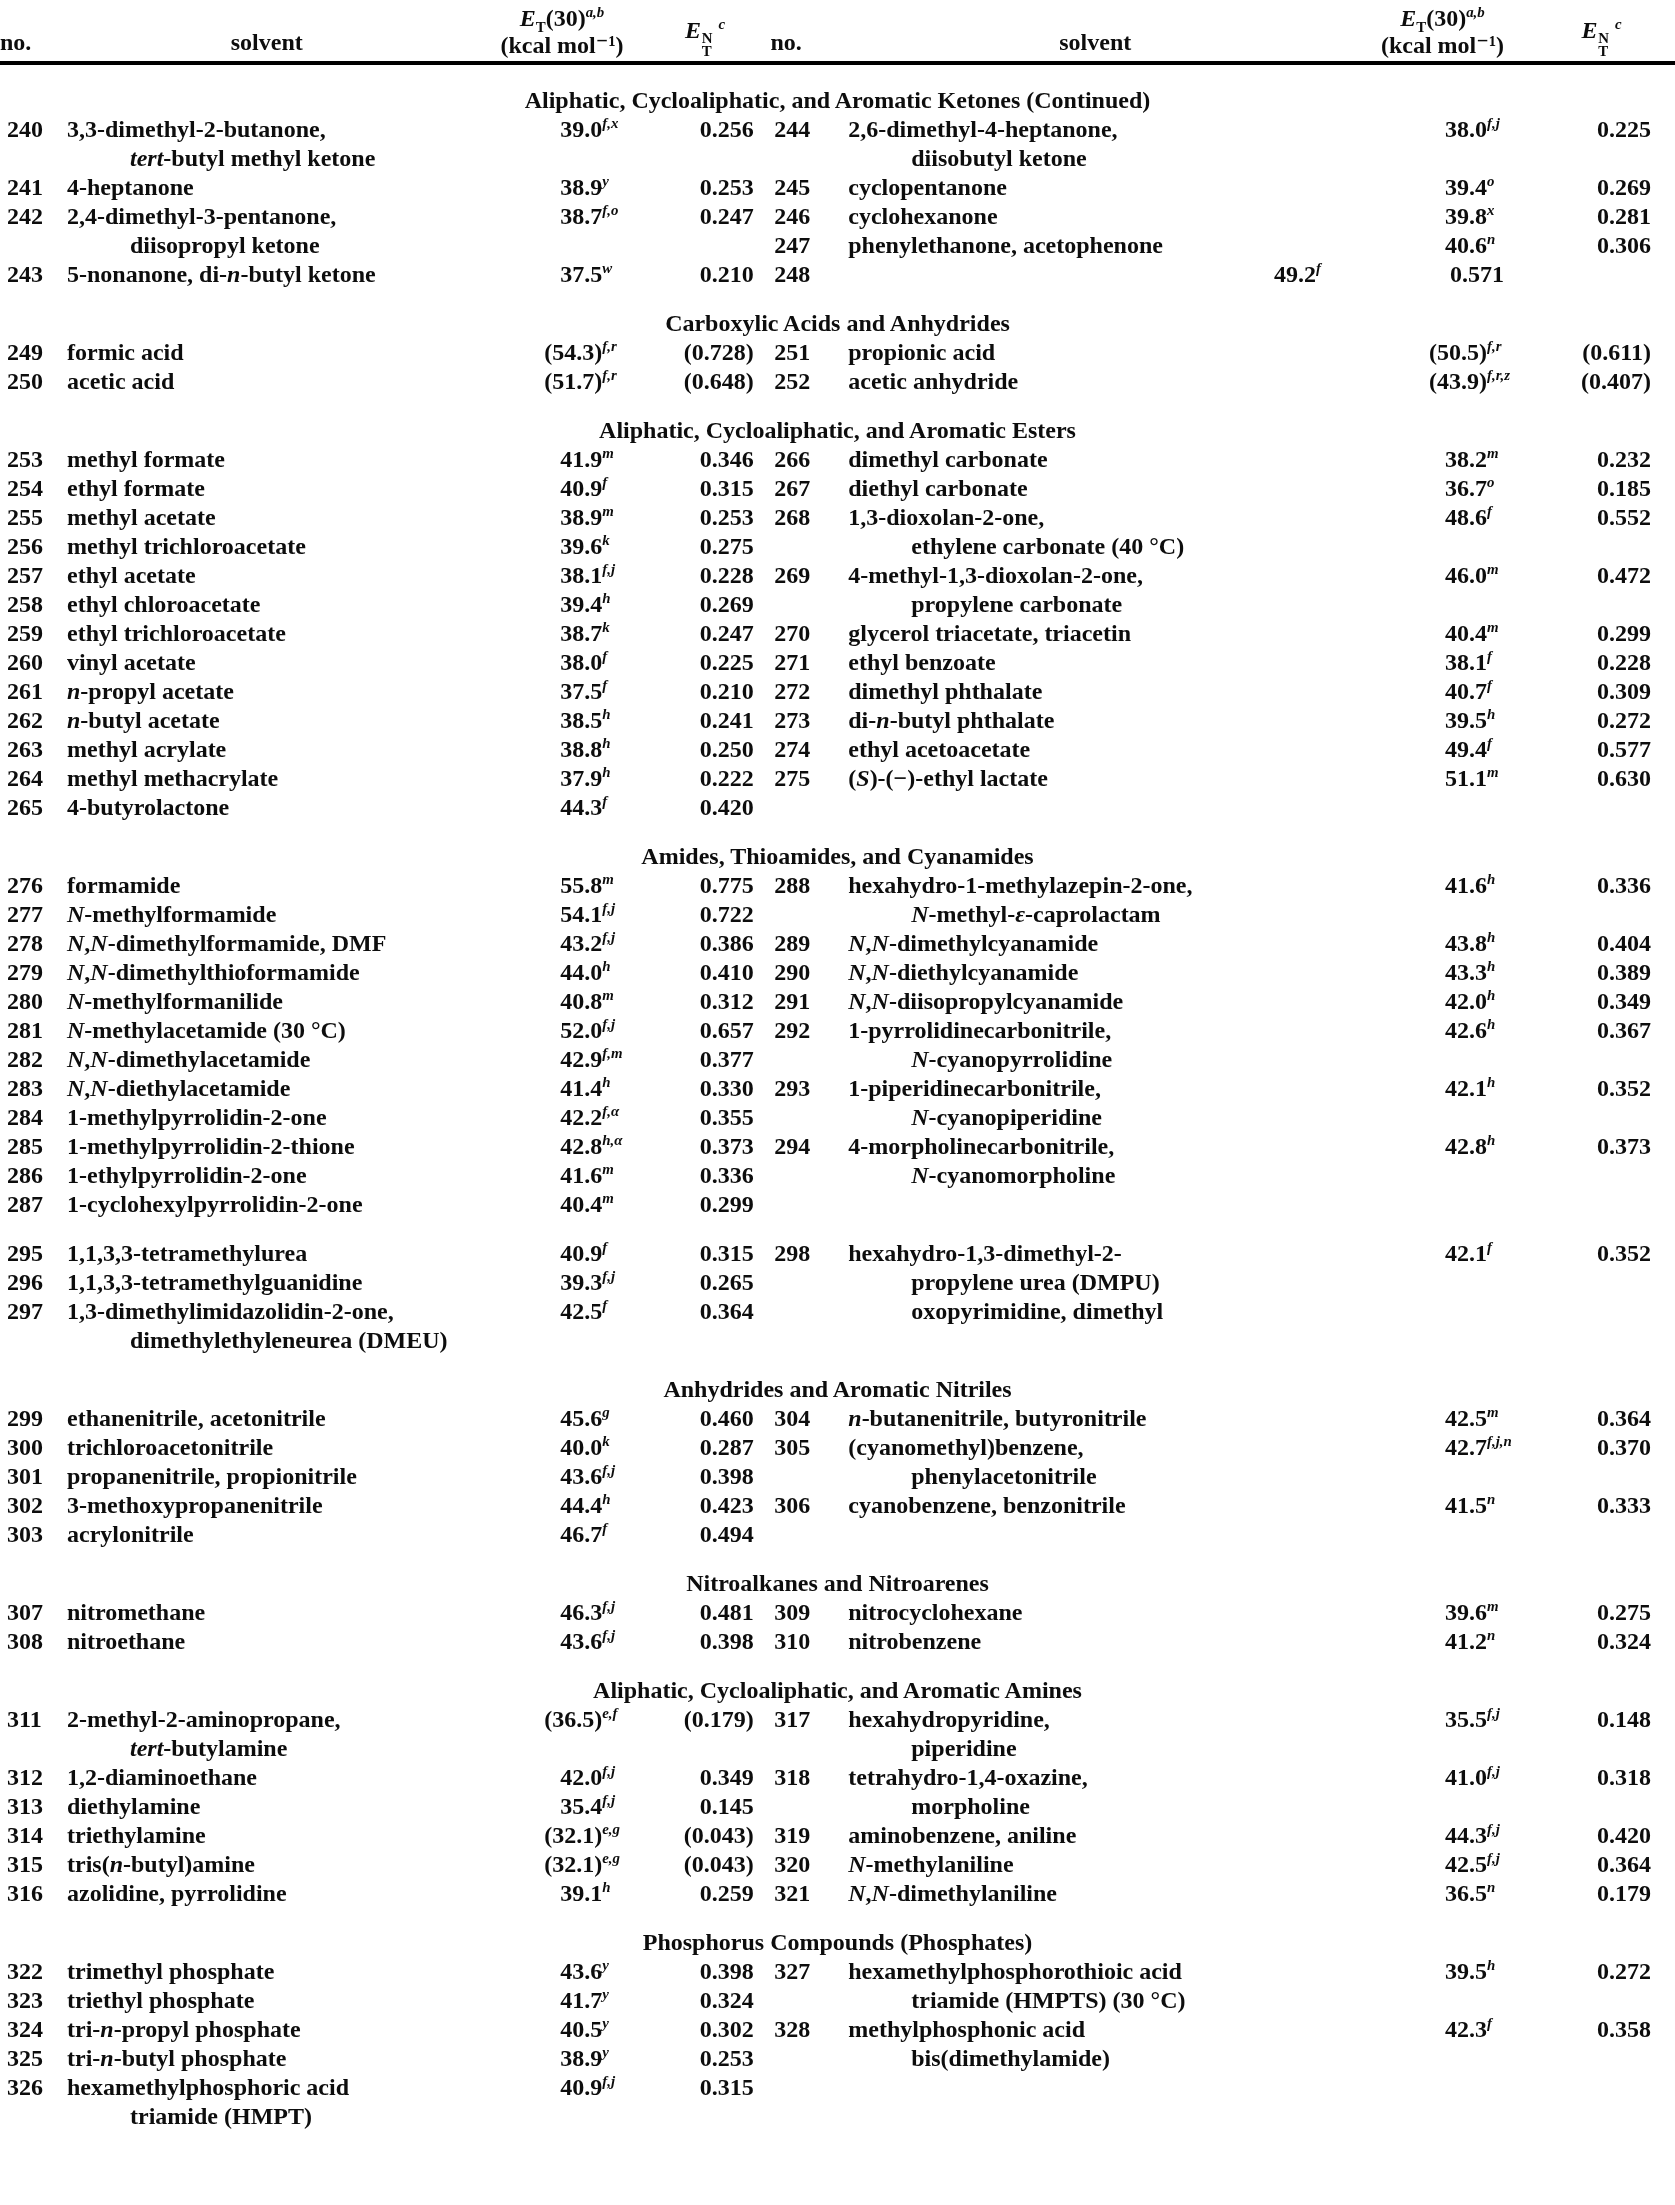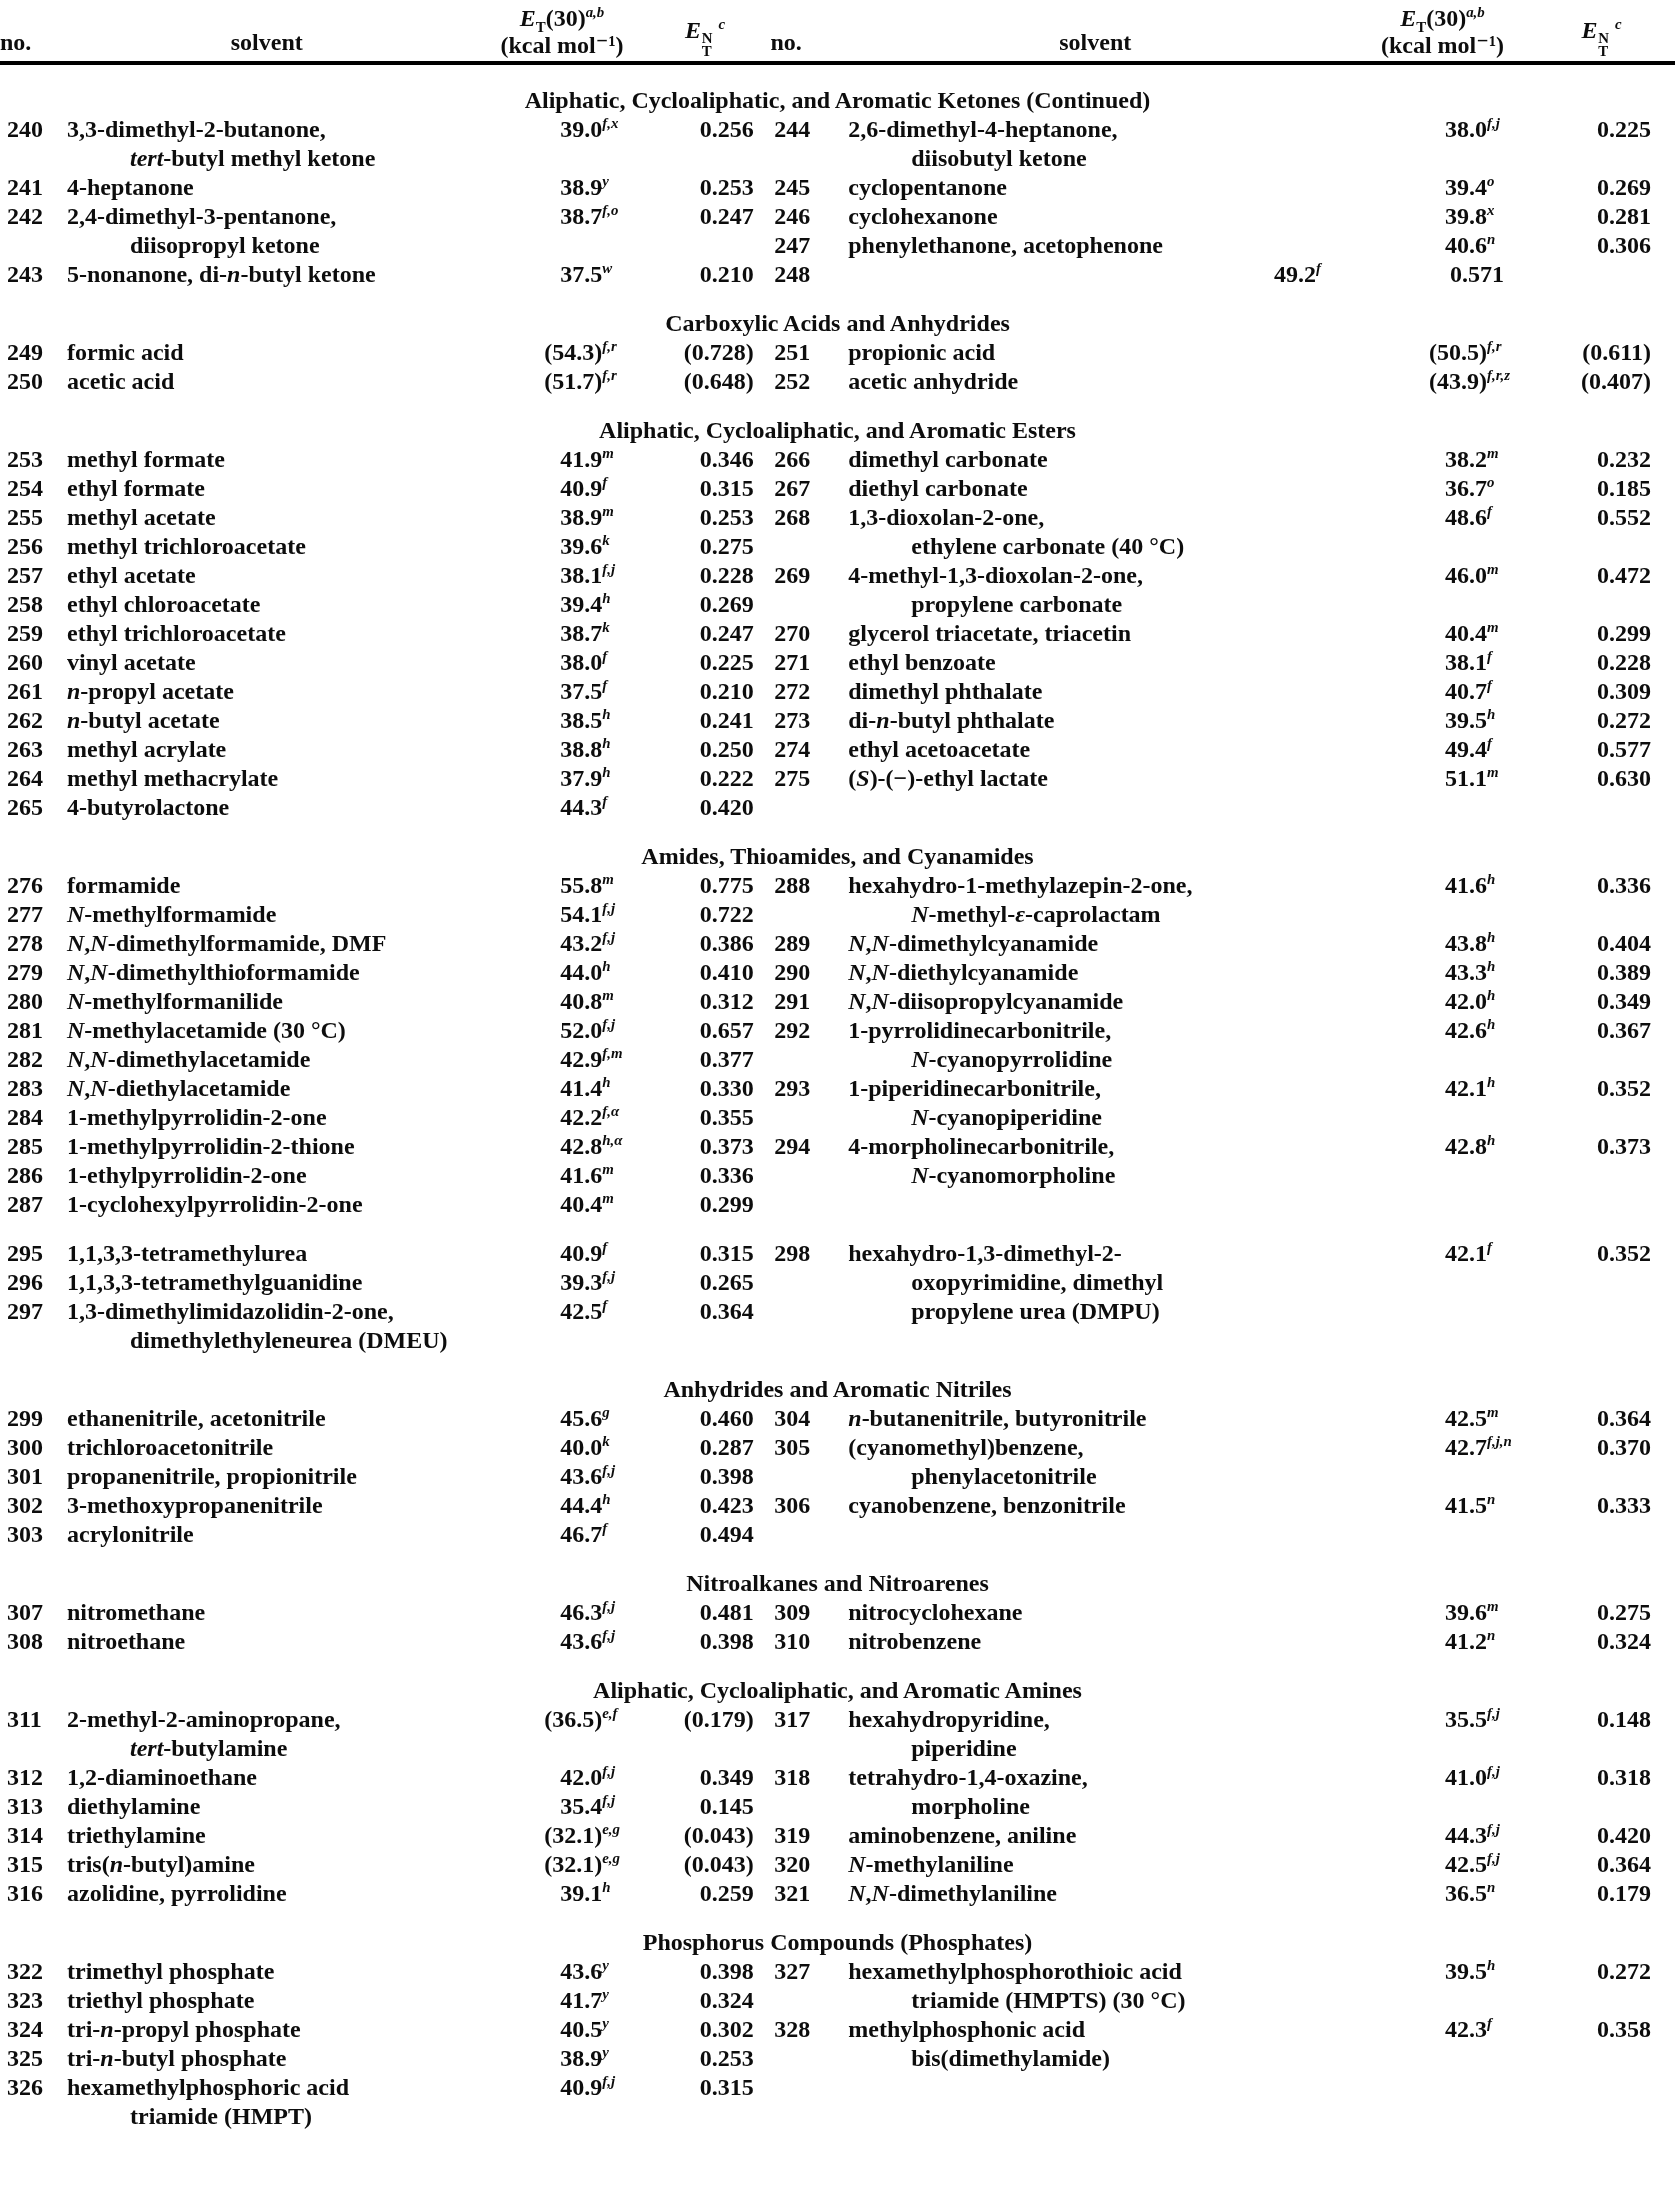--- a/index.html
+++ b/index.html
@@ -593,22 +593,22 @@
               </div>
               <div class="c-et30">42.5<sup class="vsup">f</sup></div>
               <div class="c-etn">0.364</div>
             </div>
           </div>
           <div class="col rightc">
             <div class="row">
               <div class="c-no">298</div>
               <div class="c-name">
                 <div class="">hexahydro-1,3-dimethyl-2-</div>
+                <div class="cont">propylene urea (DMPU)</div>
                 <div class="cont">oxopyrimidine, dimethyl</div>
-                <div class="cont">propylene urea (DMPU)</div>
               </div>
               <div class="c-et30">42.1<sup class="vsup">f</sup></div>
               <div class="c-etn">0.352</div>
             </div>
           </div>
         </div>
       </div>
       <div class="section">
         <div class="section-title">Anhydrides and Aromatic Nitriles</div>
         <div class="cols">

